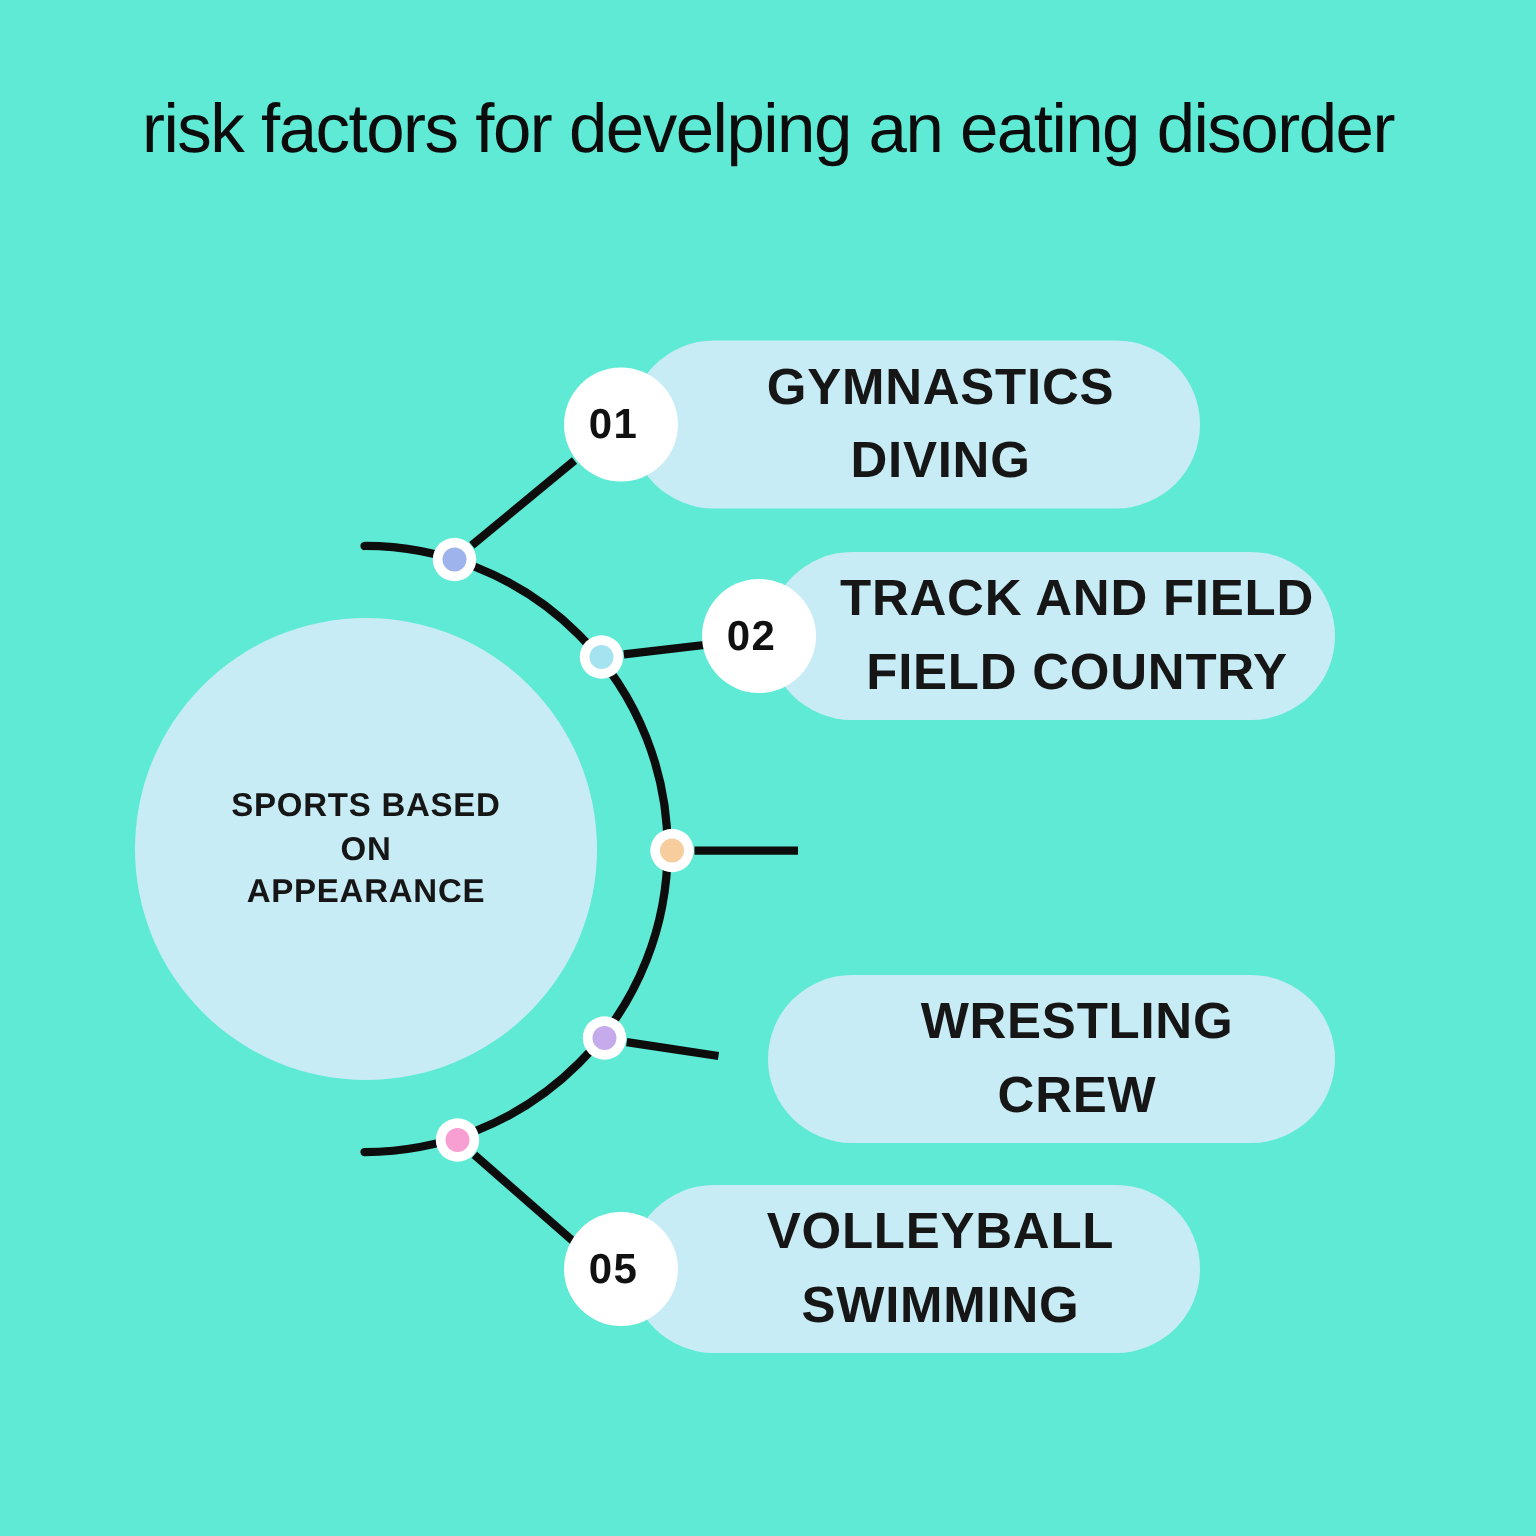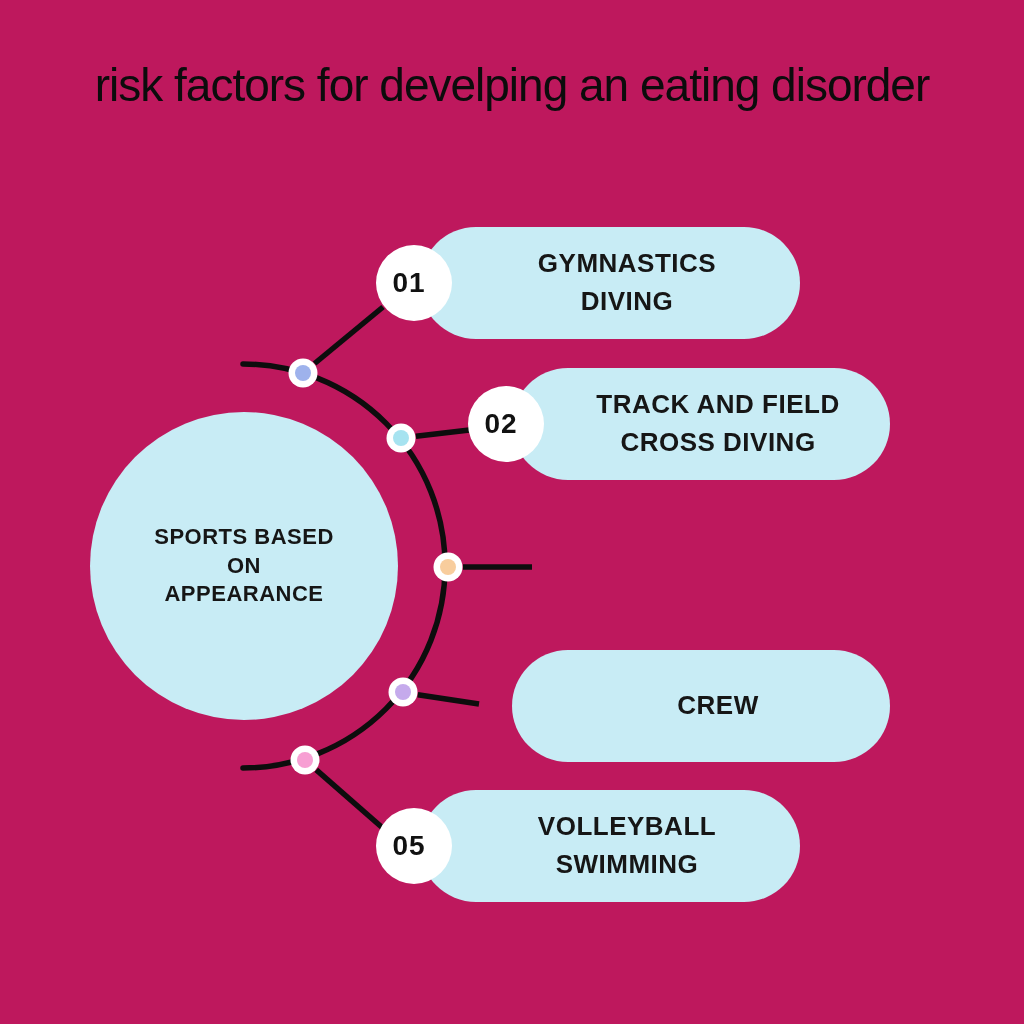--- a/index.html
+++ b/index.html
@@ -1,20 +1,20 @@
 <!DOCTYPE html>
 <html><head>
 <meta charset="utf-8">
 <style>
   html, body { margin: 0; padding: 0; background: #ffffff; }
   .canvas {
     position: relative;
     width: 1024px;
     height: 1024px;
-    background: #be185d;
+    background: #5eead4;
     overflow: hidden;
     font-family: "Liberation Sans", sans-serif;
     color: #1a1a1a;
   }
   .title {
     position: absolute;
     top: 58px;
     left: 0;
     width: 1024px;
     text-align: center;
@@ -85,21 +85,21 @@
   .pill-label {
     position: absolute;
     inset: 0;
     padding-left: 34px;
     display: flex;
     flex-direction: column;
     align-items: center;
     justify-content: center;
     text-align: center;
     font-weight: 700;
-    font-size: 26px;
+    font-size: 34px;
     line-height: 1.45;
     letter-spacing: 0.5px;
     color: #161616;
   }
 </style>
 </head>
 <body>
 
 <div class="canvas">
 
@@ -147,27 +147,28 @@
       <span>DIVING</span>
     </div>
   </div>
 
   <div class="pill pill-2">
     <div class="notch">
       <span class="num">02</span>
     </div>
     <div class="pill-label">
       <span>TRACK AND FIELD</span>
-      <span>CROSS DIVING</span>
+      <span>FIELD COUNTRY</span>
     </div>
   </div>
 
 
   <div class="pill pill-4">
     <div class="pill-label">
+      <span>WRESTLING</span>
       <span>CREW</span>
     </div>
   </div>
 
   <div class="pill pill-5">
     <div class="notch">
       <span class="num">05</span>
     </div>
     <div class="pill-label">
       <span>VOLLEYBALL</span>

